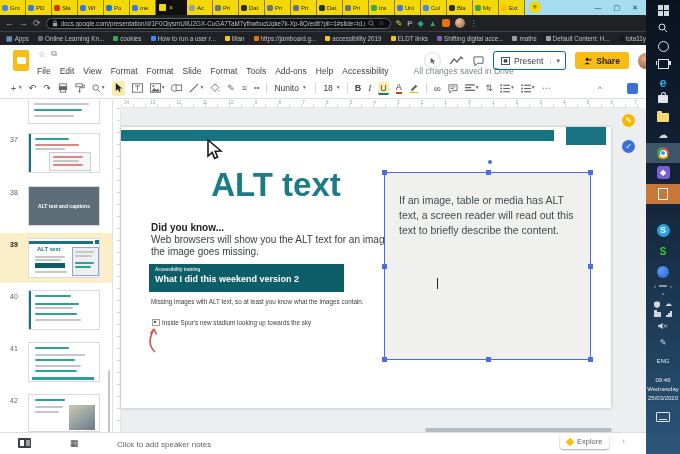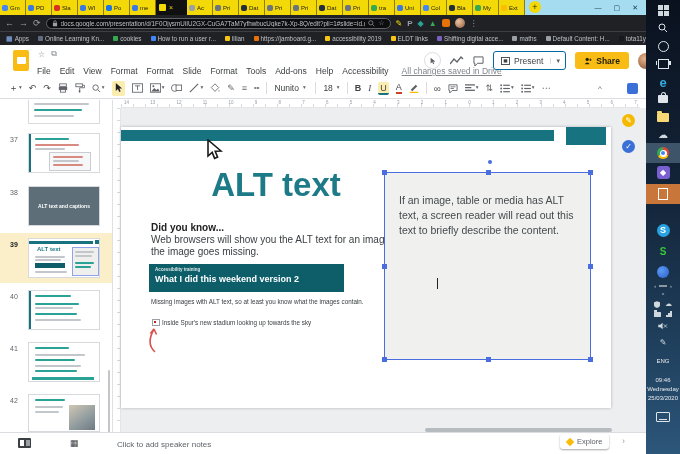--- a/index.html
+++ b/index.html
@@ -29,21 +29,21 @@
   .bookmarks{left:0;top:31px;width:646px;height:14px;background:#202124;border-top:1px solid #3c4043;display:flex;align-items:center;gap:9px;padding-left:6px;font-size:6.3px;color:#bdc1c6;white-space:nowrap;overflow:hidden;box-sizing:border-box;}
   .bm{display:flex;align-items:center;gap:2px;}
   .bm-ico{width:5px;height:5px;border-radius:1px;background:var(--c,#888);flex:none;}
   
   .appbar{left:0;top:45px;width:646px;height:33px;background:#fff;}
   .slogo{left:13px;top:50px;width:16px;height:21px;background:#f9bc15;border-radius:2px;}
   .slogo>div{position:absolute;left:3.5px;top:7px;width:9px;height:7px;background:#fff;border-radius:1px;}
   .doctitle{font-size:11.5px;color:#3c4043;}
   .meta-ico{font-size:8px;color:#80868b;}
   .menurow{left:37px;top:66px;display:flex;gap:9px;font-size:8.5px;color:#3c4043;align-items:center;}
-  .savestat{color:#80868b;text-decoration:underline;margin-left:4px;}
+  .savestat{color:#80868b;margin-left:16px;}
   .hdr-right{top:51px;left:424px;display:flex;align-items:center;gap:9px;}
   .circlebtn{width:15px;height:15px;border:1px solid #dadce0;border-radius:50%;display:flex;align-items:center;justify-content:center;}
   .present{height:17px;border:1px solid #0369a1;border-radius:3px;display:flex;align-items:center;font-size:8.5px;color:#3c4043;}
   .present .main{display:flex;align-items:center;gap:4px;padding:0 7px;}
   .present .dd{border-left:1px solid #dadce0;padding:0 4px;font-size:6px;color:#5f6368;}
   .share{height:17px;background:#f9bc15;border-radius:3px;display:flex;align-items:center;gap:4px;padding:0 9px;font-size:8.5px;color:#24200a;font-weight:bold;}
   .avatar2{width:16px;height:16px;border-radius:50%;background:radial-gradient(circle at 40% 35%,#e8b48c,#7d4a2e);}
   
   .toolbar{left:0;top:78px;width:646px;height:21px;background:#fff;border-bottom:1px solid #dadce0;display:flex;align-items:center;gap:7px;padding-left:9px;box-sizing:border-box;font-size:9px;color:#444;}
   .tb{display:flex;align-items:center;gap:1px;line-height:1;}

